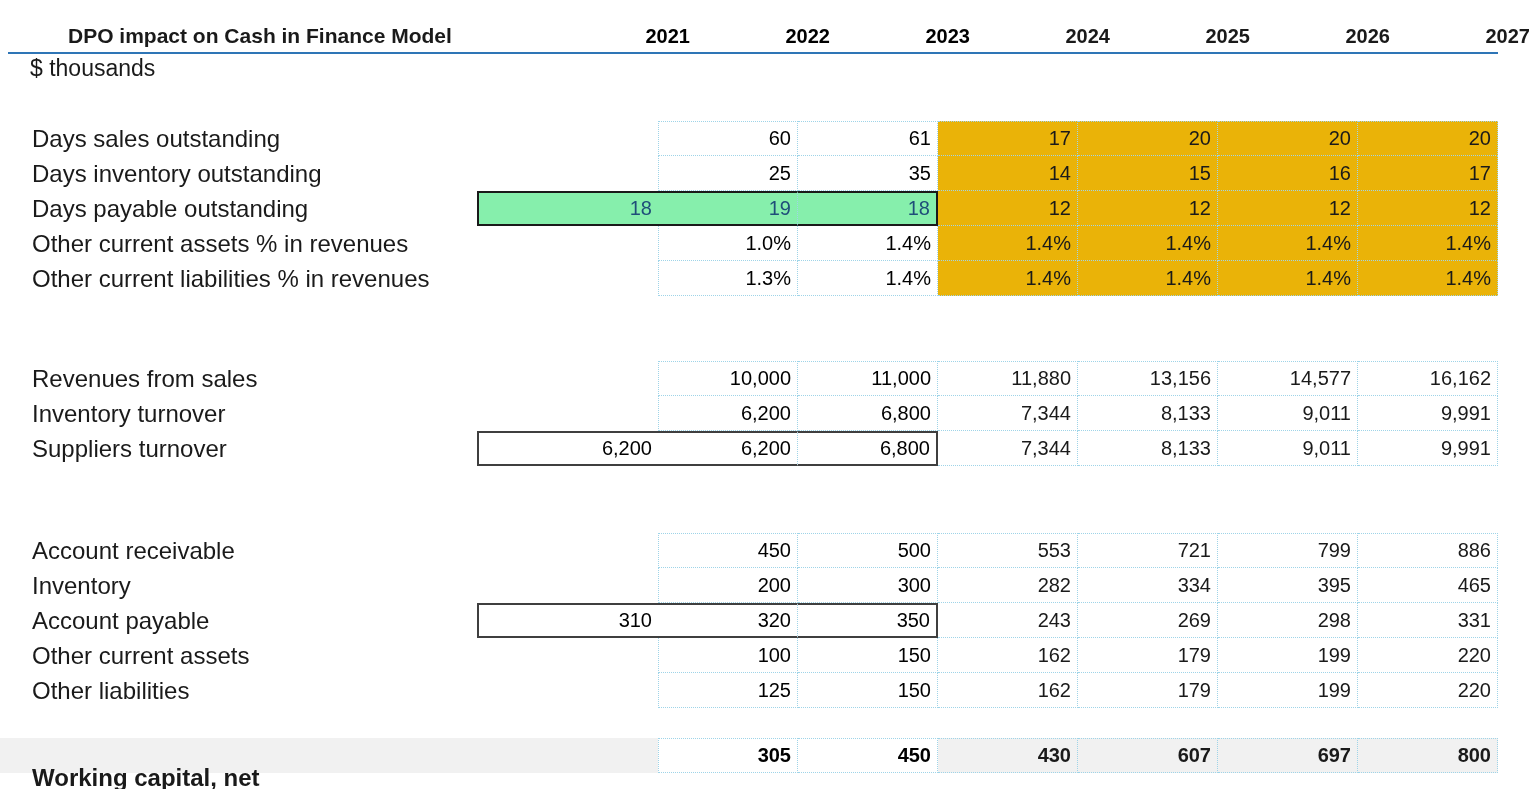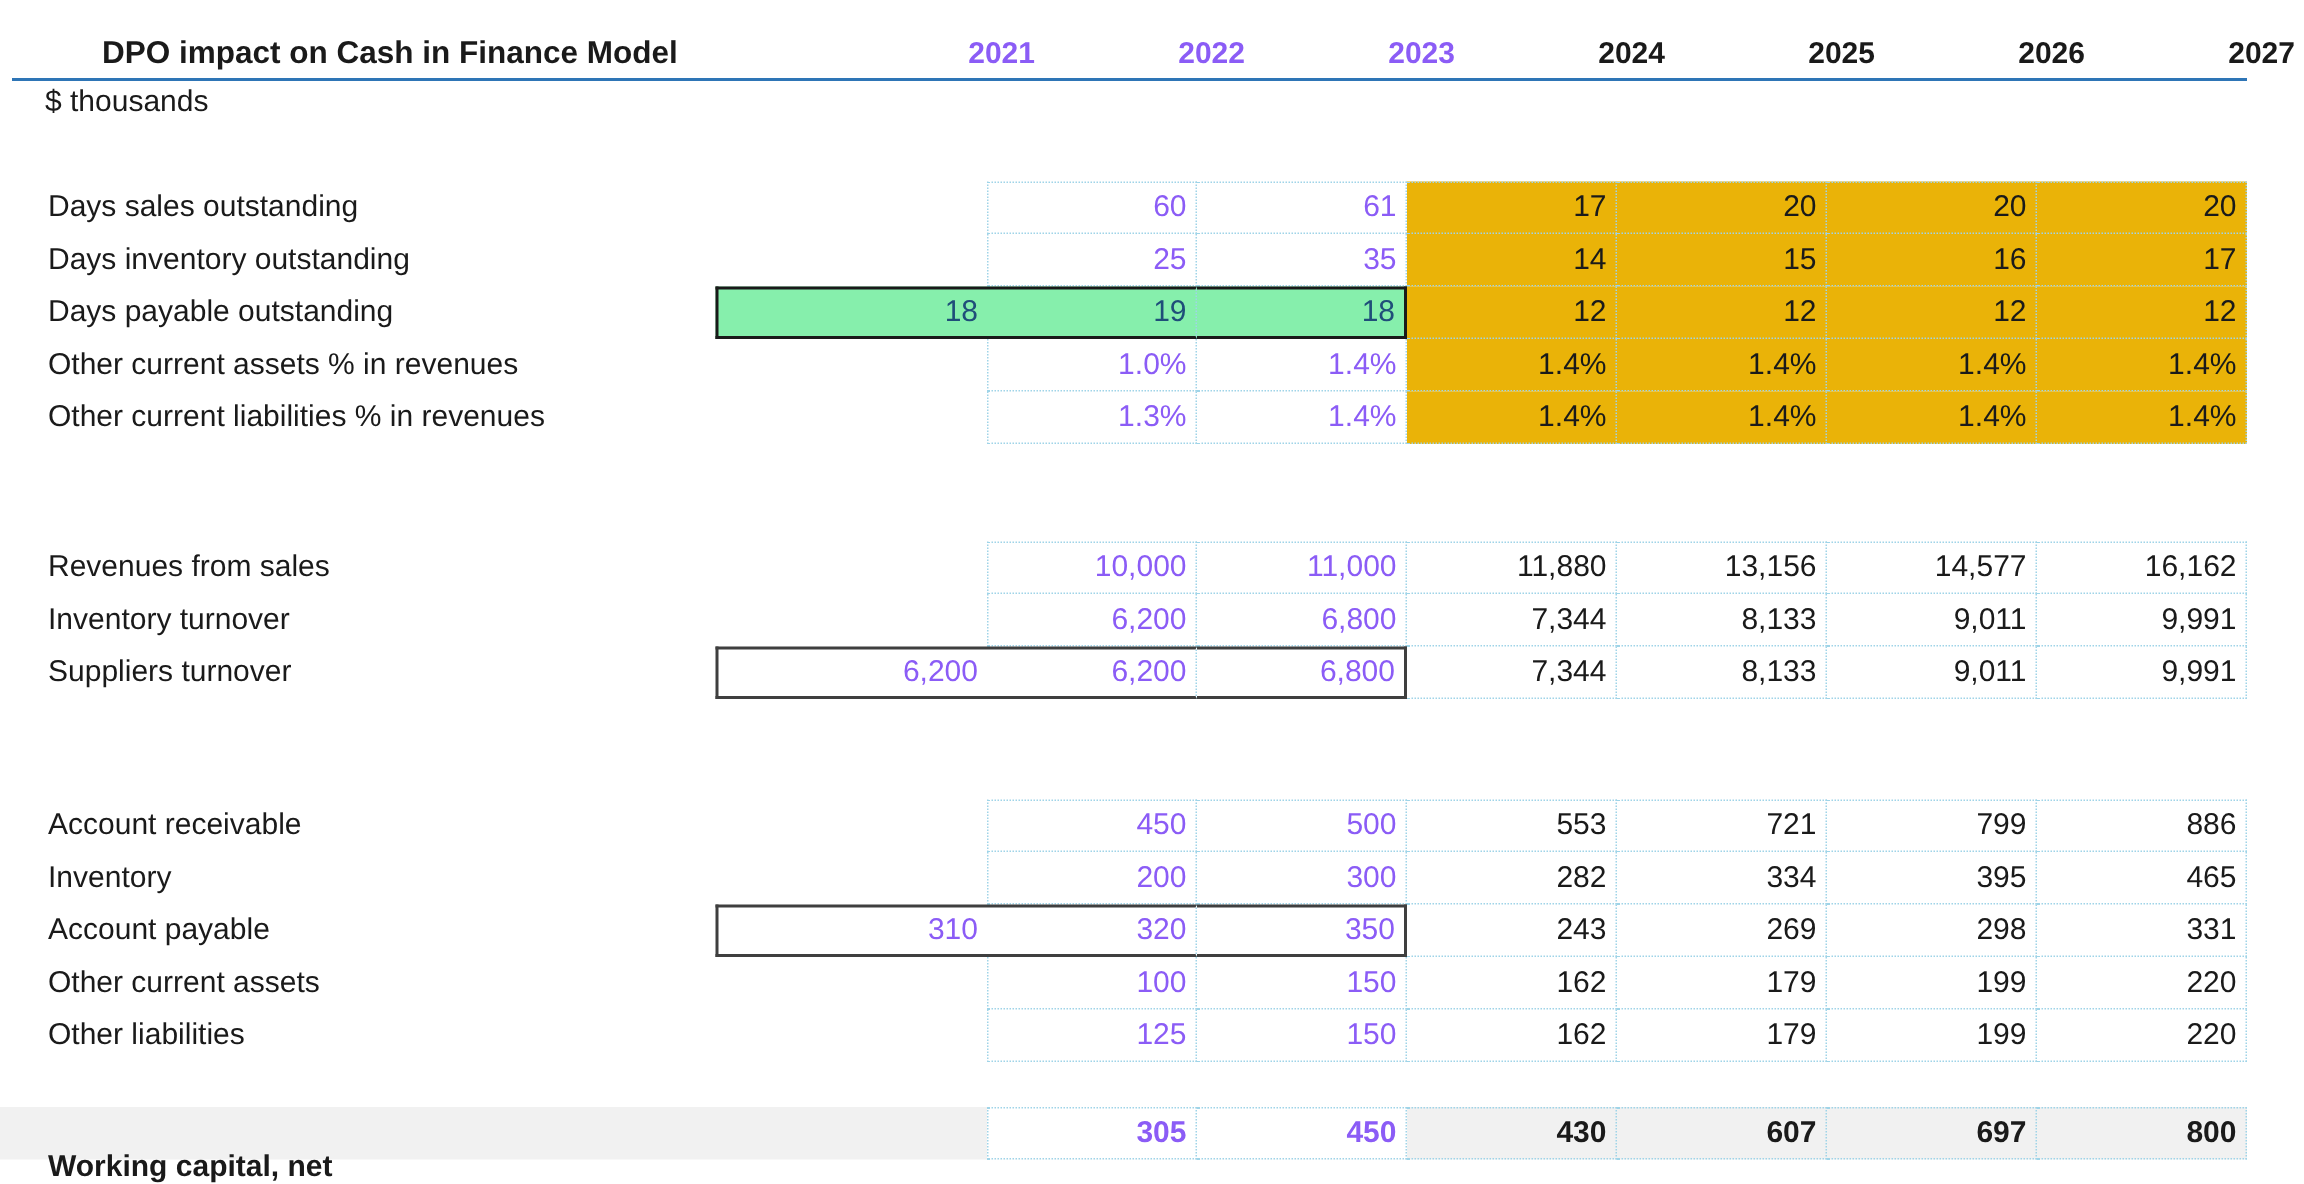--- a/index.html
+++ b/index.html
@@ -15,43 +15,43 @@
   .title {
     width:477px; box-sizing:border-box; padding-left:30px;
     font-size:21px; font-weight:bold; white-space:nowrap;
   }
   .underline { position:absolute; left:8px; width:1490px; bottom:-2px; height:2px; background:#2e75b6; }
   .year {
     width:140px; box-sizing:border-box; padding-right:6px;
     text-align:right; font-size:20px; font-weight:bold;
   }
   .y21 { width:181px; }
-  .subtitle { height:33px; line-height:33px; padding-left:30px; font-size:20px; }
+  .subtitle { height:33px; line-height:33px; padding-left:30px; font-size:23px; }
 
   
   .sp1 { height:36px; } .sp2 { height:65px; } .sp3 { height:67px; } .sp4 { height:30px; }
 
   
   .row { display:flex; height:35px; }
   .lbl {
     width:477px; box-sizing:border-box; padding-left:32px;
-    font-size:20px; display:flex; align-items:center; white-space:nowrap;
+    font-size:24px; display:flex; align-items:center; white-space:nowrap;
   }
   .cell {
     width:140px; box-sizing:border-box; padding-right:6px;
     font-size:20px; display:flex; align-items:center; justify-content:flex-end;
   }
   .c21 { width:181px; }
 
   
   .g  { border-right:1px dotted #9fd4e8; border-bottom:1px dotted #9fd4e8; }
   .gl { border-left:1px dotted #9fd4e8; }
   .rt .g { border-top:1px dotted #9fd4e8; }
 
-  .hist { color:#8b5cf6; }
+  .hist { color:#000000; }
   .fut  { color:#1a1a1a; }
   .fc   { background:#eab308; }
 
   
   .grn   { background:#86efac; color:#1f4e79; }
   .grn-l { border-top:2px solid #1a1a1a; border-bottom:2px solid #1a1a1a; border-left:2px solid #1a1a1a; }
   .grn-m { border-top:2px solid #1a1a1a; border-bottom:2px solid #1a1a1a; }
   .grn-r { border-top:2px solid #1a1a1a; border-bottom:2px solid #1a1a1a; border-right:2px solid #1a1a1a; }
 
   

